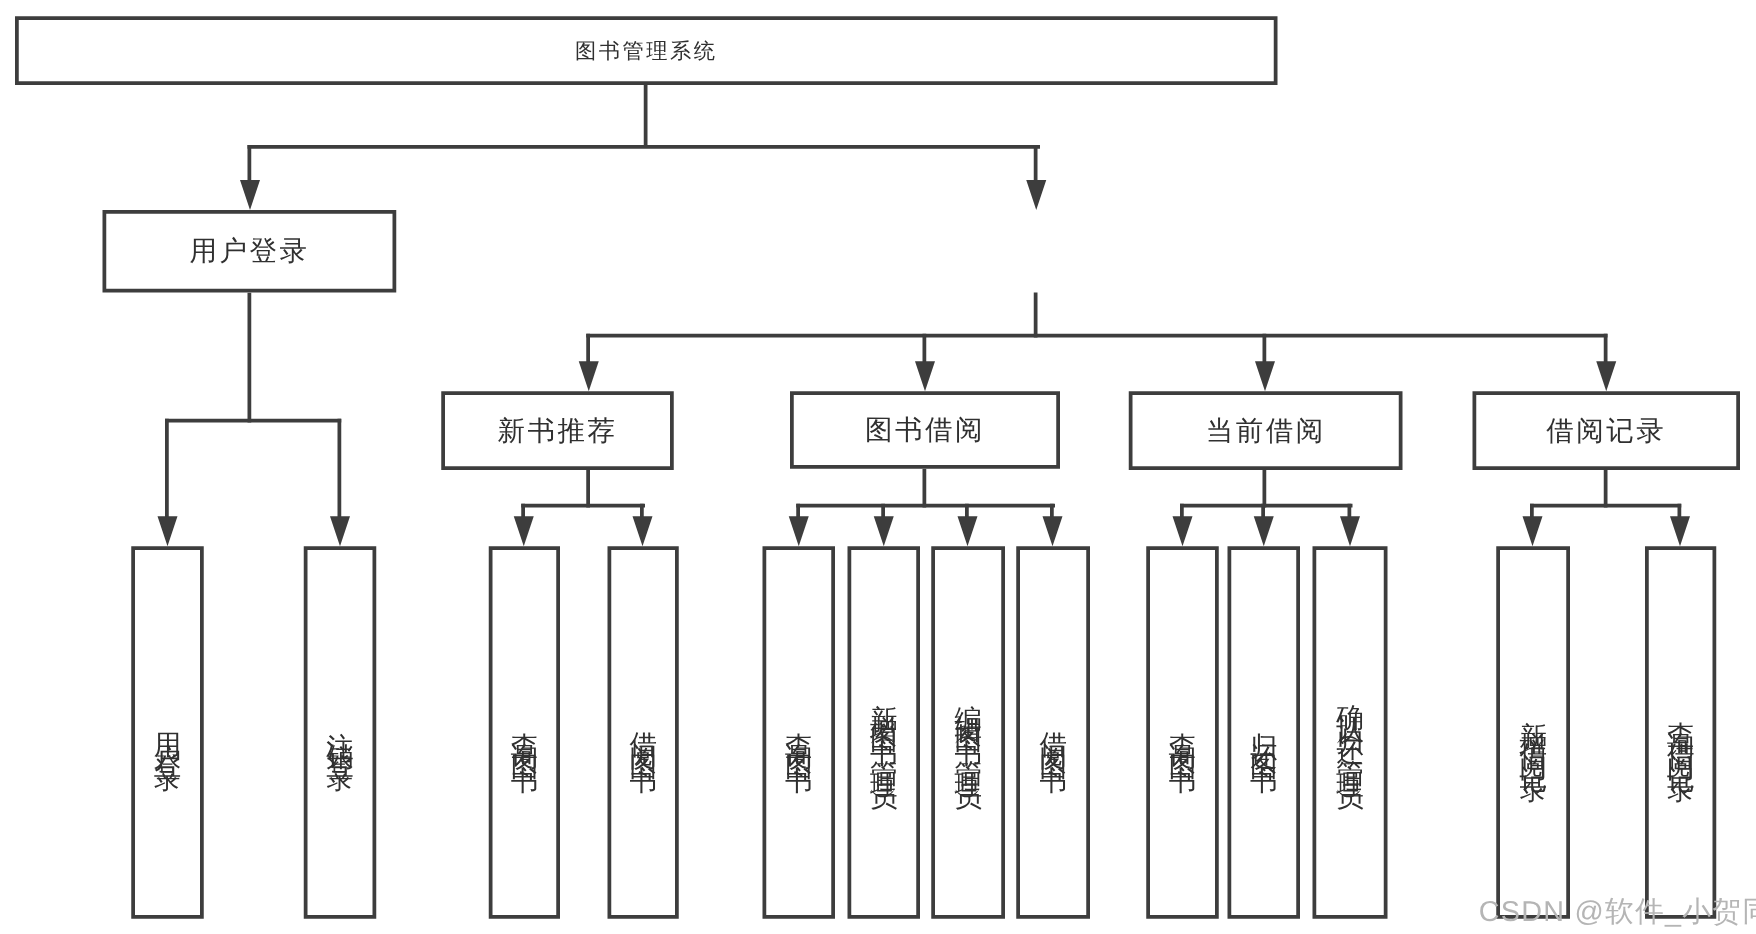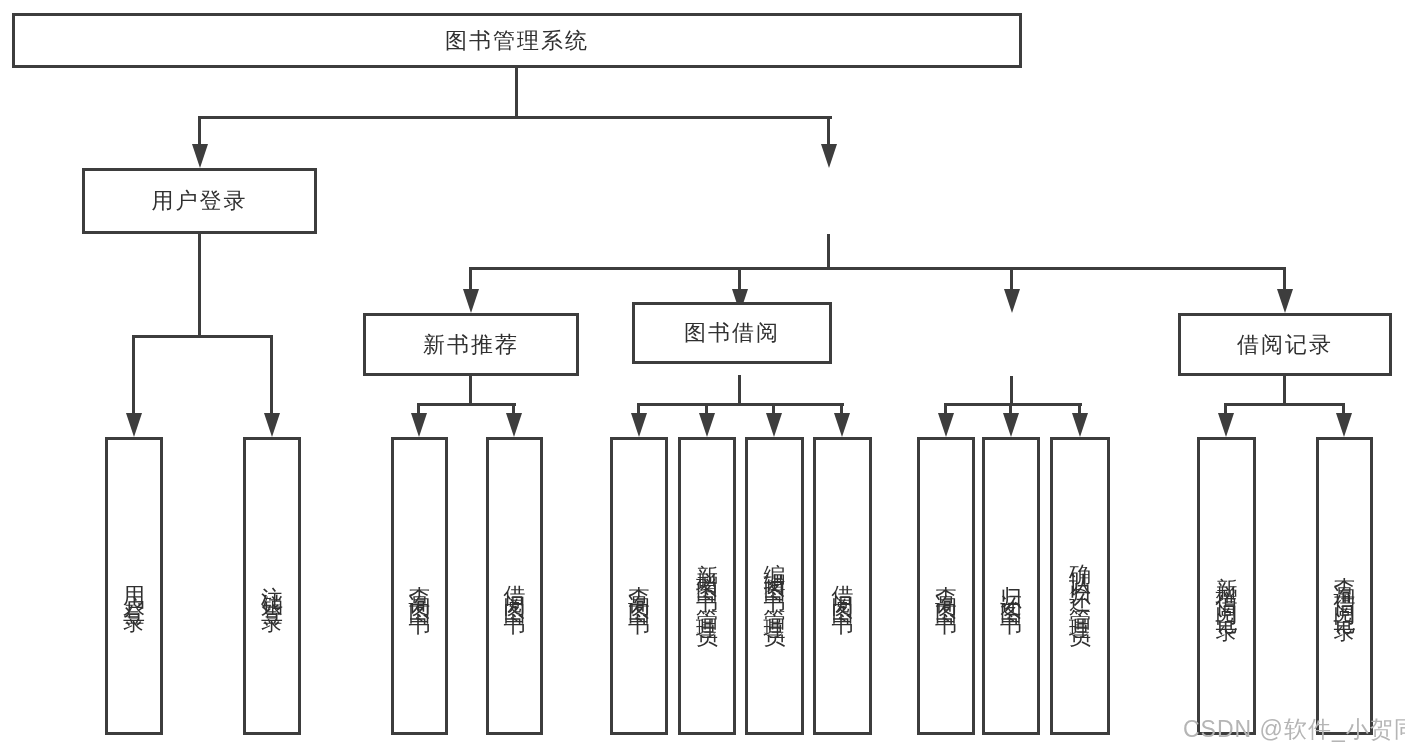--- a/index.html
+++ b/index.html
@@ -29,21 +29,21 @@
     align-items:center;
     justify-content:center;
     color:var(--text);
   }
   .box.h span{
     font-size:22px;
     letter-spacing:2px;
     white-space:nowrap;
   }
   .box.root span{
-    font-size:22px;
+    font-size:17px;
     letter-spacing:2px;
   }
   .box.v span{
     writing-mode:vertical-rl;
     text-orientation:mixed;
     font-size:22px;
     letter-spacing:9px;
     line-height:1;
     white-space:nowrap;
   }
@@ -135,25 +135,28 @@
   <div class="arrow" style="left:1336px;top:413px"></div>
 
   <div class="box h root" style="left:12px;top:13px;width:1010px;height:55px">
     <span>图书管理系统</span>
   </div>
 
   <div class="box h" style="left:82px;top:168px;width:235px;height:66px">
     <span>用户登录</span>
   </div>
 
-  <div class="box h" style="left:363px;top:313px;width:216px;height:63px">
+  <div class="box h" style="left:353px;top:313px;width:186px;height:63px">
     <span>新书推荐</span>
   </div>
-  <div class="box h" style="left:632px;top:302px;width:200px;height:62px">
+  <div class="box h" style="left:632px;top:313px;width:216px;height:62px">
     <span>图书借阅</span>
+  </div>
+  <div class="box h" style="left:903px;top:313px;width:219px;height:63px">
+    <span>当前借阅</span>
   </div>
   <div class="box h" style="left:1178px;top:313px;width:214px;height:63px">
     <span>借阅记录</span>
   </div>
 
   <div class="box v" style="left:105px;top:437px;width:58px;height:298px">
     <span>用户登录</span>
   </div>
   <div class="box v" style="left:243px;top:437px;width:58px;height:298px">
     <span>注销登录</span>

